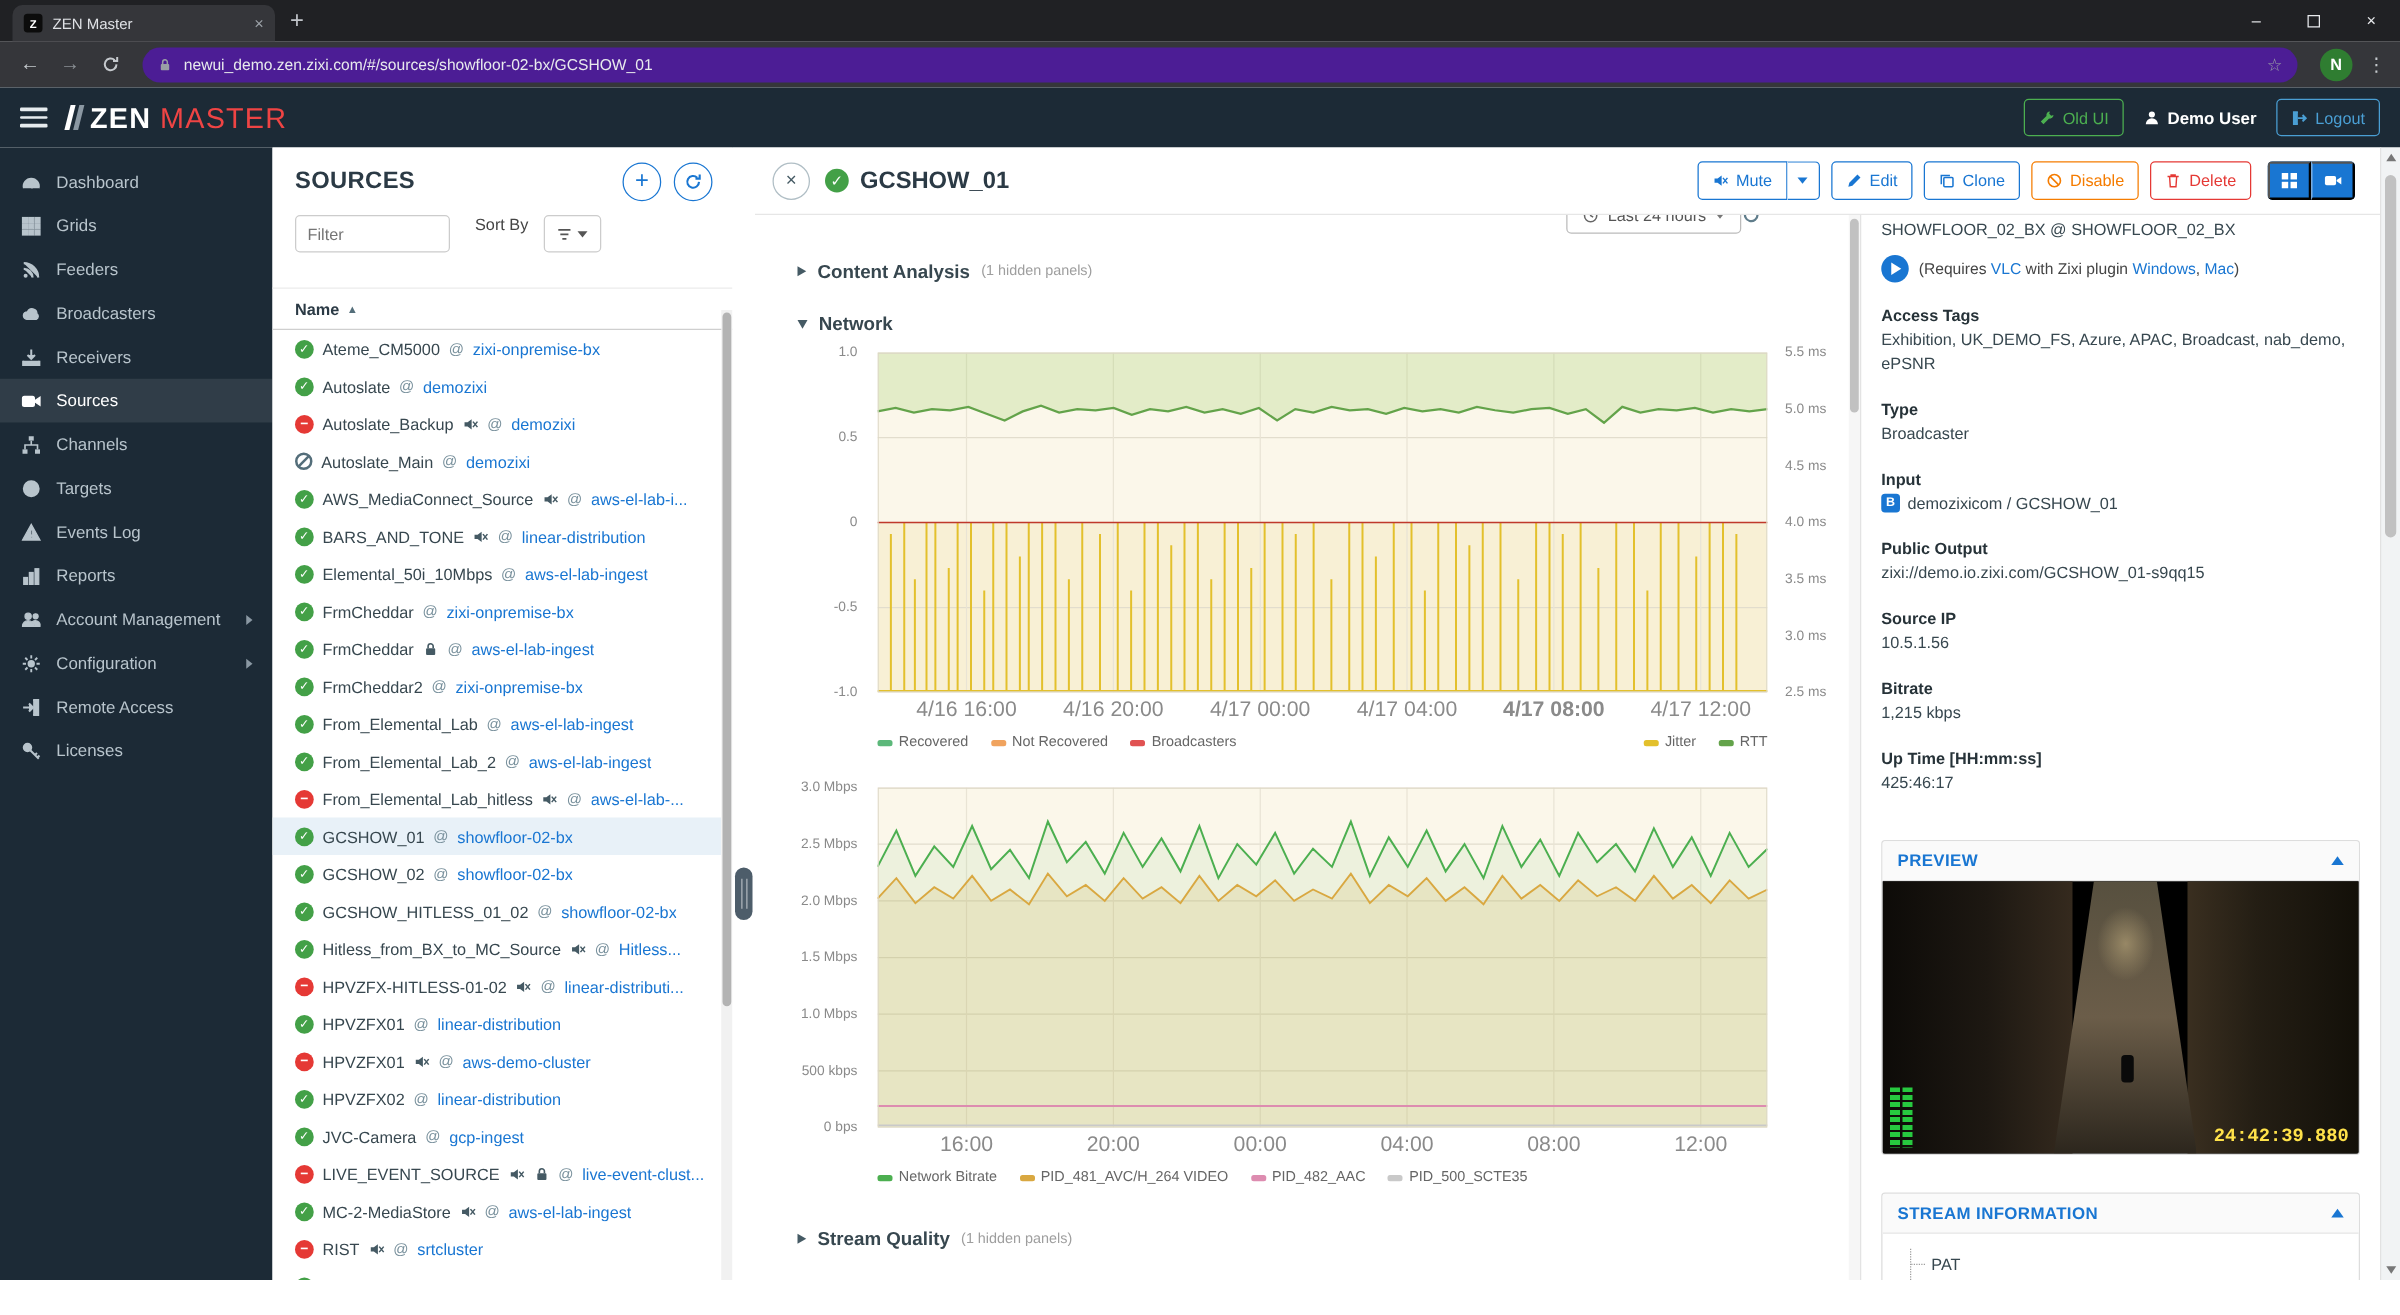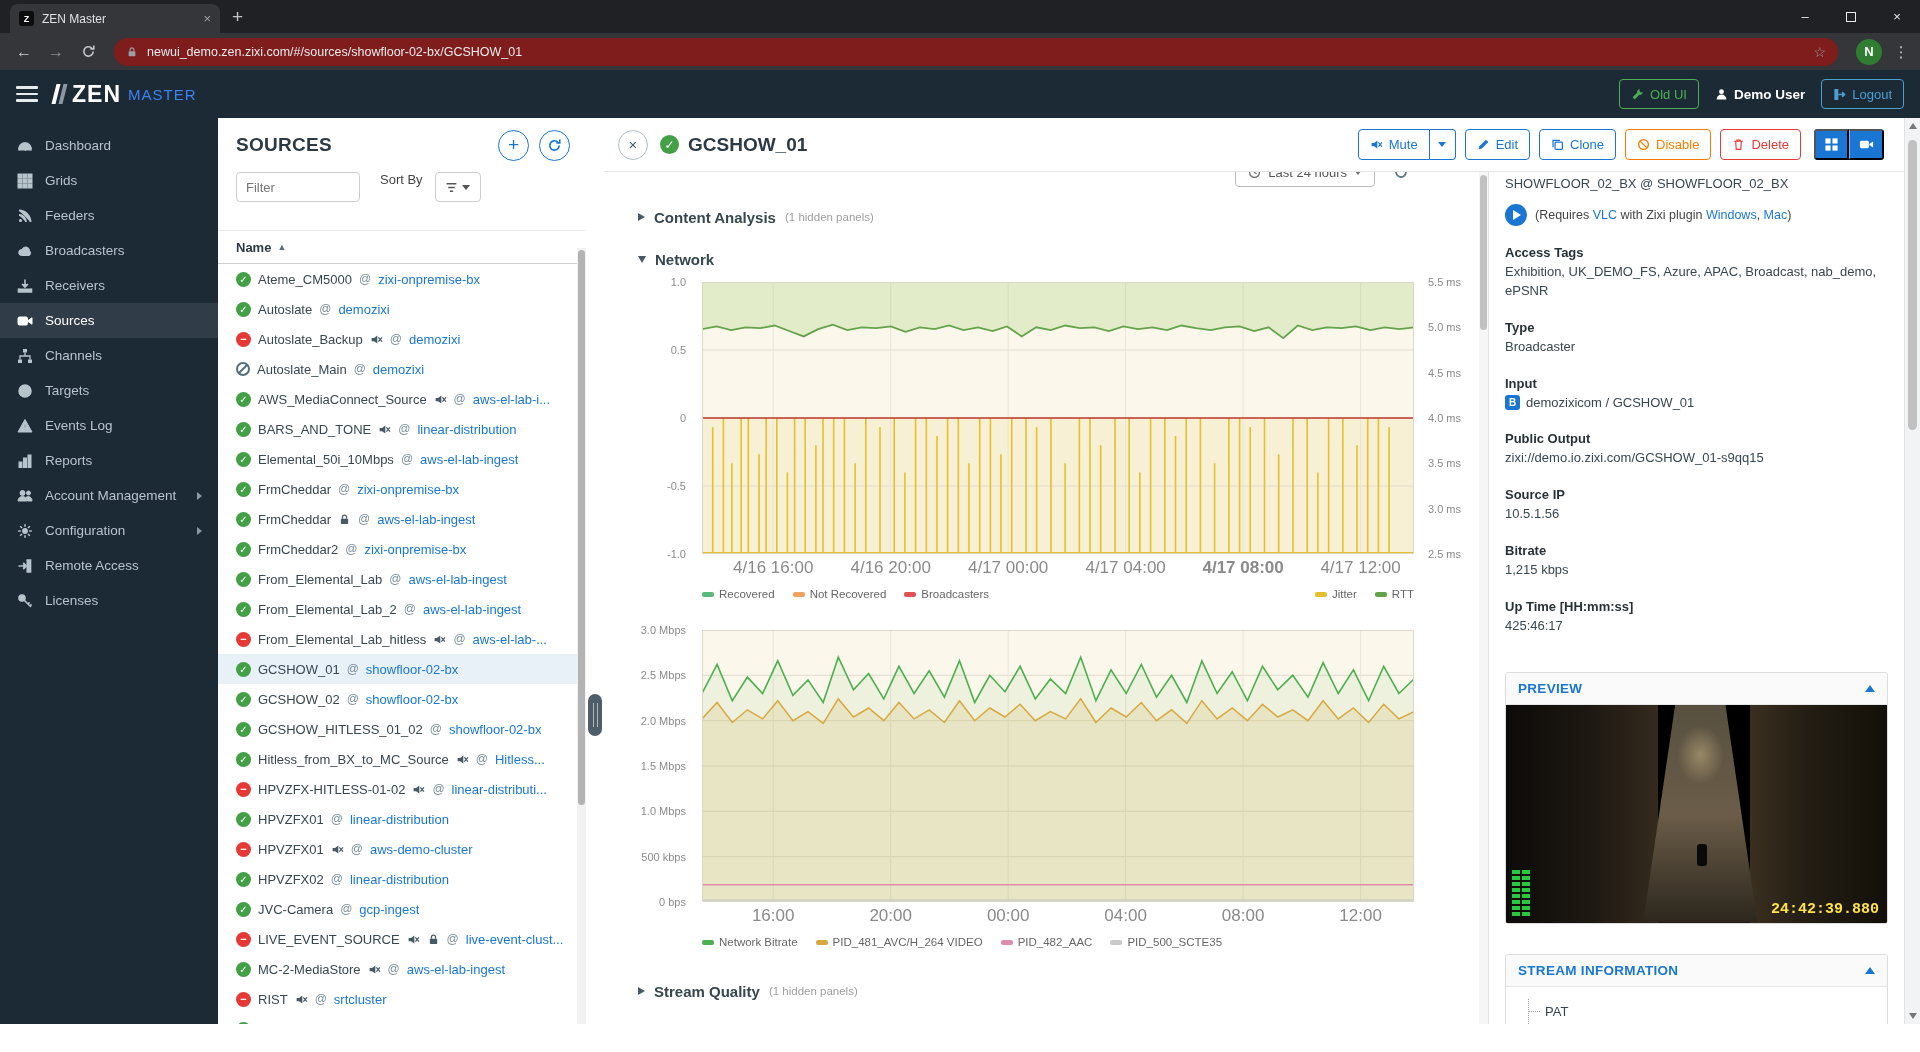--- a/index.html
+++ b/index.html
@@ -16,38 +16,38 @@
   .tab-close{color:#9aa0a6;font-size:13px;line-height:1}
   .newtab{color:#c0c4c9;font-size:19px;margin:0 0 5px 12px}
   .win-controls{position:absolute;right:0;top:0;height:33px;display:flex}
   .win-btn{width:46px;height:33px;color:#e8eaed;display:flex;align-items:center;justify-content:center;font-size:13px}
   .win-square{width:10px;height:10px;border:1px solid #e8eaed}
 
   .btoolbar{height:37px;background:#35363a;display:flex;align-items:center;padding:0 10px;gap:4px}
   .nav-ic{width:28px;height:28px;border-radius:50%;display:flex;align-items:center;justify-content:center;
        color:#c5c9cd;font-size:16px}
   .nav-ic.dim{color:#8b9095}
-  .urlbar{flex:1;height:28px;background:#7f1d1d;border-radius:14px;display:flex;align-items:center;
+  .urlbar{flex:1;height:28px;background:#4c1d95;border-radius:14px;display:flex;align-items:center;
        padding:0 12px;gap:9px;margin:0 8px}
   .url-text{color:#e8eaed;font-size:12.5px;flex:1;white-space:nowrap;overflow:hidden}
   .star{color:#9aa0a6;font-size:14px}
   .avatar{width:26px;height:26px;border-radius:50%;background:#2f7d31;color:#fff;font-size:13px;font-weight:bold;
        display:flex;align-items:center;justify-content:center;margin:0 6px}
   .kebab{color:#c5c9cd;font-size:15px;width:18px;text-align:center}
 
   
   .app-header{height:48px;background:#1c2a36;display:flex;align-items:center;padding:0 16px;gap:16px}
   .hamb{width:22px;display:flex;flex-direction:column;gap:4px;cursor:pointer}
   .hamb i{display:block;height:2.5px;background:#e6ebee;border-radius:1px}
   .logo{display:flex;align-items:center;gap:7px}
   .logo-mark{display:flex;gap:3px}
   .logo-mark i{display:block;width:4px;height:20px;background:#fff;transform:skewX(-14deg)}
   .logo-mark i:last-child{background:#8b98a3}
   .logo-zen{color:#fff;font-weight:bold;font-size:23px;letter-spacing:1px}
-  .logo-master{color:#3b82f6;font-size:15px;letter-spacing:1px}
+  .logo-master{color:#ef4444;font-size:23px;letter-spacing:1px}
   .header-right{margin-left:auto;display:flex;align-items:center;gap:16px}
   .hbtn{height:30px;border-radius:4px;border:1px solid;display:flex;align-items:center;gap:6px;
        padding:0 11px;font-size:13px;background:transparent}
   .hbtn.green{border-color:#4caf50;color:#4caf50}
   .hbtn.blue{border-color:#4a9fd4;color:#4a9fd4}
   .huser{color:#fff;font-size:13.5px;font-weight:bold;display:flex;align-items:center;gap:6px}
   .hbtn svg,.huser svg{width:13px;height:13px;fill:currentColor}
 
   
   .app-body{height:906px;display:flex;position:relative}
@@ -124,21 +124,21 @@
        border-right:4px solid transparent}
   .view-toggle{display:flex;border-radius:4px;overflow:hidden;margin-left:4px}
   .vt-btn{width:35px;height:31px;background:#1976d2;color:#fff;display:flex;align-items:center;justify-content:center}
   .vt-btn+.vt-btn{border-left:1px solid rgba(255,255,255,.45)}
   .vt-btn svg{width:15px;height:15px;fill:#fff}
 
   .main-scroll{position:absolute;top:54px;left:0;right:425px;bottom:0;overflow:hidden;padding:0 14px 0 34px}
   .ms-scrollbar{position:absolute;top:54px;right:416px;bottom:0;width:9px;background:#f6f6f6}
   .ms-thumb{position:absolute;left:1px;top:3px;width:7px;height:155px;background:#c1c1c1;border-radius:4px}
 
-  .timerange-row{display:flex;justify-content:flex-end;align-items:center;gap:18px;margin:-16px 56px 0 0;height:32px}
+  .timerange-row{display:flex;justify-content:flex-end;align-items:center;margin:-16px 56px 0 0;height:32px}
   .tr-btn{height:30px;border:1px solid #bbb;border-radius:4px;background:#fff;color:#555;font-size:13px;
        display:flex;align-items:center;gap:7px;padding:0 12px}
   .tr-btn svg{width:13px;height:13px;stroke:#666;fill:none}
   .tr-refresh{color:#607d8b;display:flex}
   .tr-refresh svg{width:16px;height:16px;stroke:#607d8b;fill:none}
 
   .section-row{display:flex;align-items:center;gap:9px;margin-top:20px;height:18px}
   .chev-right{width:0;height:0;border-left:7px solid #455a64;border-top:4.5px solid transparent;
        border-bottom:4.5px solid transparent}
   .chev-down{width:0;height:0;border-top:7px solid #455a64;border-left:4.5px solid transparent;

